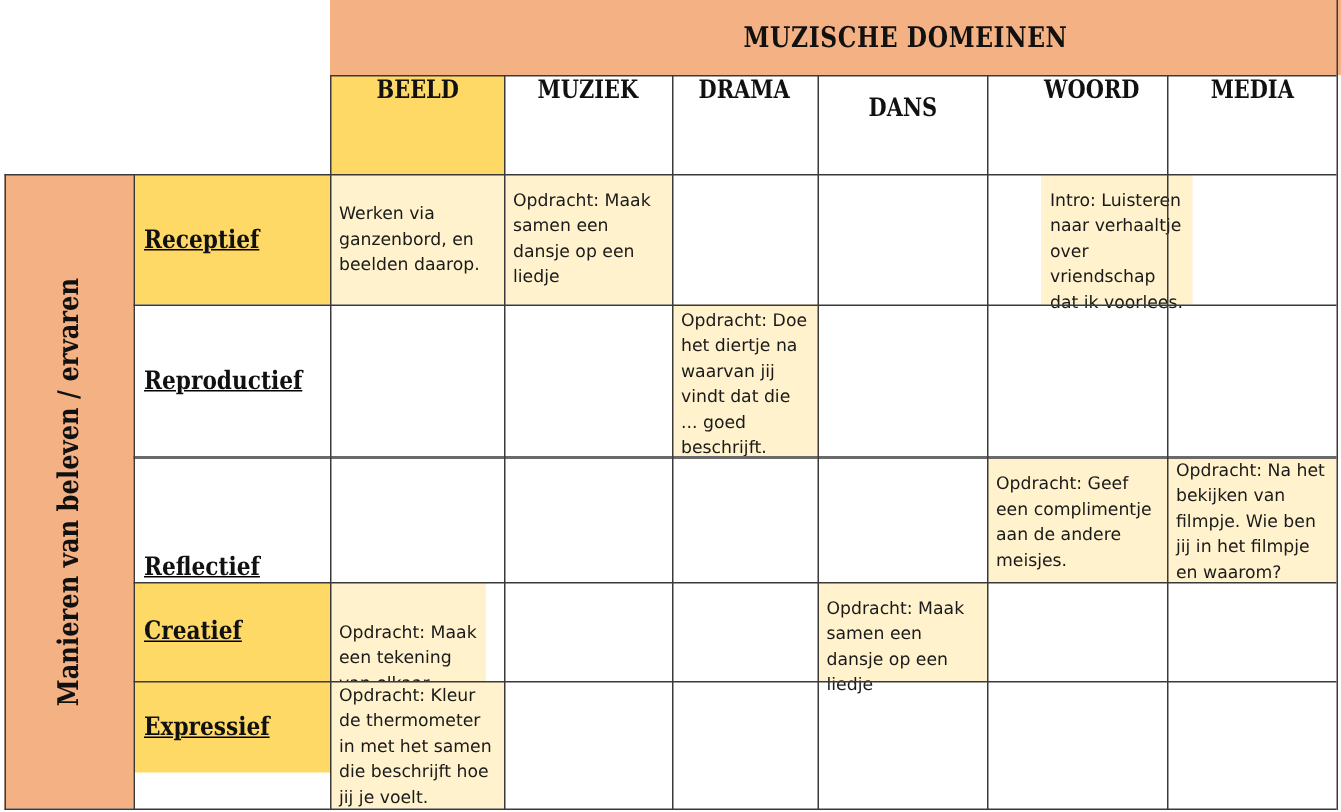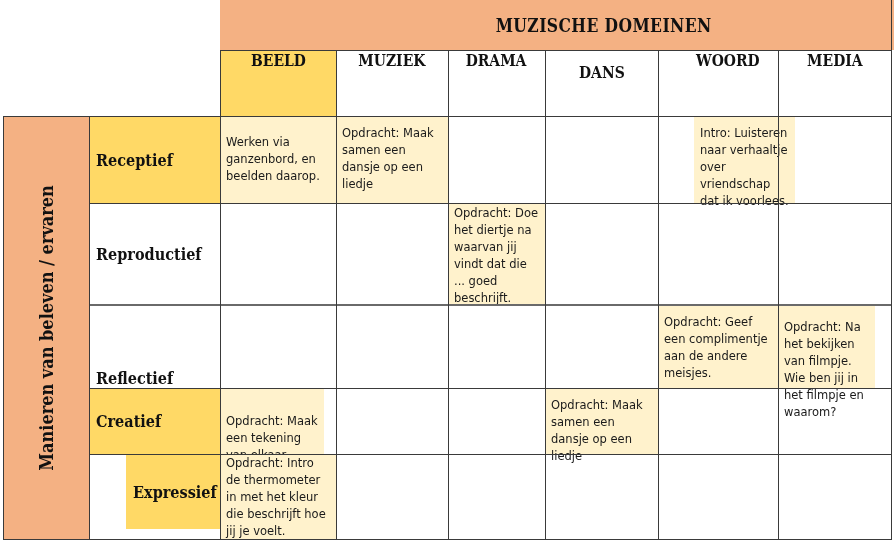--- a/index.html
+++ b/index.html
@@ -4,21 +4,21 @@
 <style>
   html, body { margin:0; padding:0; background:#ffffff; }
   body { width:894px; height:541px; position:relative; overflow:hidden; font-family:"Liberation Sans", sans-serif; }
   .abs { position:absolute; box-sizing:border-box; }
   .line-h { position:absolute; height:1px; background:#3a3a3a; }
   .line-v { position:absolute; width:1px; background:#3a3a3a; }
   .title-band { background:#f4b183; display:flex; align-items:center; justify-content:center; }
   .title-text { font-family:"DejaVu Serif", serif; font-weight:bold; font-size:19px; color:#111; letter-spacing:0.5px; transform:scaleX(0.82); }
   .col-head { display:flex; align-items:flex-start; justify-content:center; }
   .col-head span { font-family:"DejaVu Serif", serif; font-weight:bold; font-size:17px; color:#111; transform:scaleX(0.82); display:inline-block; }
-  .row-label { display:flex; align-items:center; padding-left:7px; }
+  .row-label { display:flex; align-items:center; padding-left:7px;text-decoration:underline; }
   .row-label span { font-family:"DejaVu Serif", serif; font-weight:bold; font-size:17px; color:#111; transform:scaleX(0.85); transform-origin:left center; display:inline-block; white-space:nowrap; }
   .side-band { background:#f4b183; }
   .side-text { position:absolute; left:50%; top:50%; transform:translate(-50%,-50%) rotate(-90deg); white-space:nowrap; font-family:"DejaVu Serif", serif; font-weight:bold; font-size:19px; color:#111; }
   .side-text span { display:inline-block; transform:scaleX(0.85); }
   .cell-fill { background:#fff2cc; }
   .cell-text { font-family:"DejaVu Sans", sans-serif; font-size:11.5px; line-height:17px; color:#1a1a1a; padding:4px 6px 0 6px; }
   .yellow { background:#ffd966; }
 </style>
 </head>
 <body>
@@ -55,21 +55,21 @@
 </div>
 <div class="abs row-label" style="left:89px; top:203px; width:131px; height:101px;">
   <span>Reproductief</span>
 </div>
 <div class="abs row-label" style="left:89px; top:304px; width:131px; height:84px;align-items:flex-end;">
   <span>Reflectief</span>
 </div>
 <div class="abs row-label yellow" style="left:89px; top:388px; width:131px; height:66px;">
   <span>Creatief</span>
 </div>
-<div class="abs row-label yellow" style="left:89px; top:454px; width:131px; height:75px;margin-left:37px;">
+<div class="abs row-label yellow" style="left:89px; top:454px; width:131px; height:61px;">
   <span>Expressief</span>
 </div>
 
 <div class="abs cell-fill cell-text" style="left:220px; top:116px; width:116px; height:87px; padding-top:18px;">
   <span>Werken via ganzenbord, en beelden daarop.</span>
 </div>
 
 <div class="abs cell-fill cell-text" style="left:336px; top:116px; width:112px; height:87px; padding-top:9px;">
   <span>Opdracht: Maak samen een dansje op een liedje</span>
 </div>
@@ -79,34 +79,34 @@
 </div>
 
 <div class="abs cell-fill cell-text" style="left:448px; top:203px; width:97px; height:101px; padding-top:2px;">
   <span>Opdracht: Doe het diertje na waarvan jij vindt dat die ... goed beschrijft.</span>
 </div>
 
 <div class="abs cell-fill cell-text" style="left:658px; top:304px; width:120px; height:84px; padding-top:10px;">
   <span>Opdracht: Geef een complimentje aan de andere meisjes.</span>
 </div>
 
-<div class="abs cell-fill cell-text" style="left:778px; top:304px; width:97px; height:84px; padding-top:15px;">
+<div class="abs cell-fill cell-text" style="left:778px; top:304px; width:113px; height:84px; padding-top:1px;">
   <span>Opdracht: Na het bekijken van filmpje. Wie ben jij in het filmpje en waarom?</span>
 </div>
 
 <div class="abs cell-fill cell-text" style="left:220px; top:388px; width:104px; height:66px; padding-top:25px;">
   <span>Opdracht: Maak een tekening van elkaar.</span>
 </div>
 
 <div class="abs cell-fill cell-text" style="left:545px; top:388px; width:113px; height:66px; padding-top:9px;">
   <span>Opdracht: Maak samen een dansje op een liedje</span>
 </div>
 
 <div class="abs cell-fill cell-text" style="left:220px; top:454px; width:116px; height:85px; padding-top:1px;">
-  <span>Opdracht: Intro de thermometer in met het kleur die beschrijft hoe jij je voelt.</span>
+  <span>Opdracht: Kleur de thermometer in met het samen die beschrijft hoe jij je voelt.</span>
 </div>
 
 <div class="line-h" style="left:220px; top:50px; width:671px;"></div>
 <div class="line-h" style="left:3px; top:116px; width:888px;"></div>
 <div class="line-h" style="left:89px; top:203px; width:802px;"></div>
 <div class="line-h" style="left:89px; top:304px; width:802px; background:#6a6a6a; height:2px;"></div>
 <div class="line-h" style="left:89px; top:388px; width:802px;"></div>
 <div class="line-h" style="left:89px; top:454px; width:802px;"></div>
 <div class="line-h" style="left:3px; top:539px; width:888px;"></div>
 

